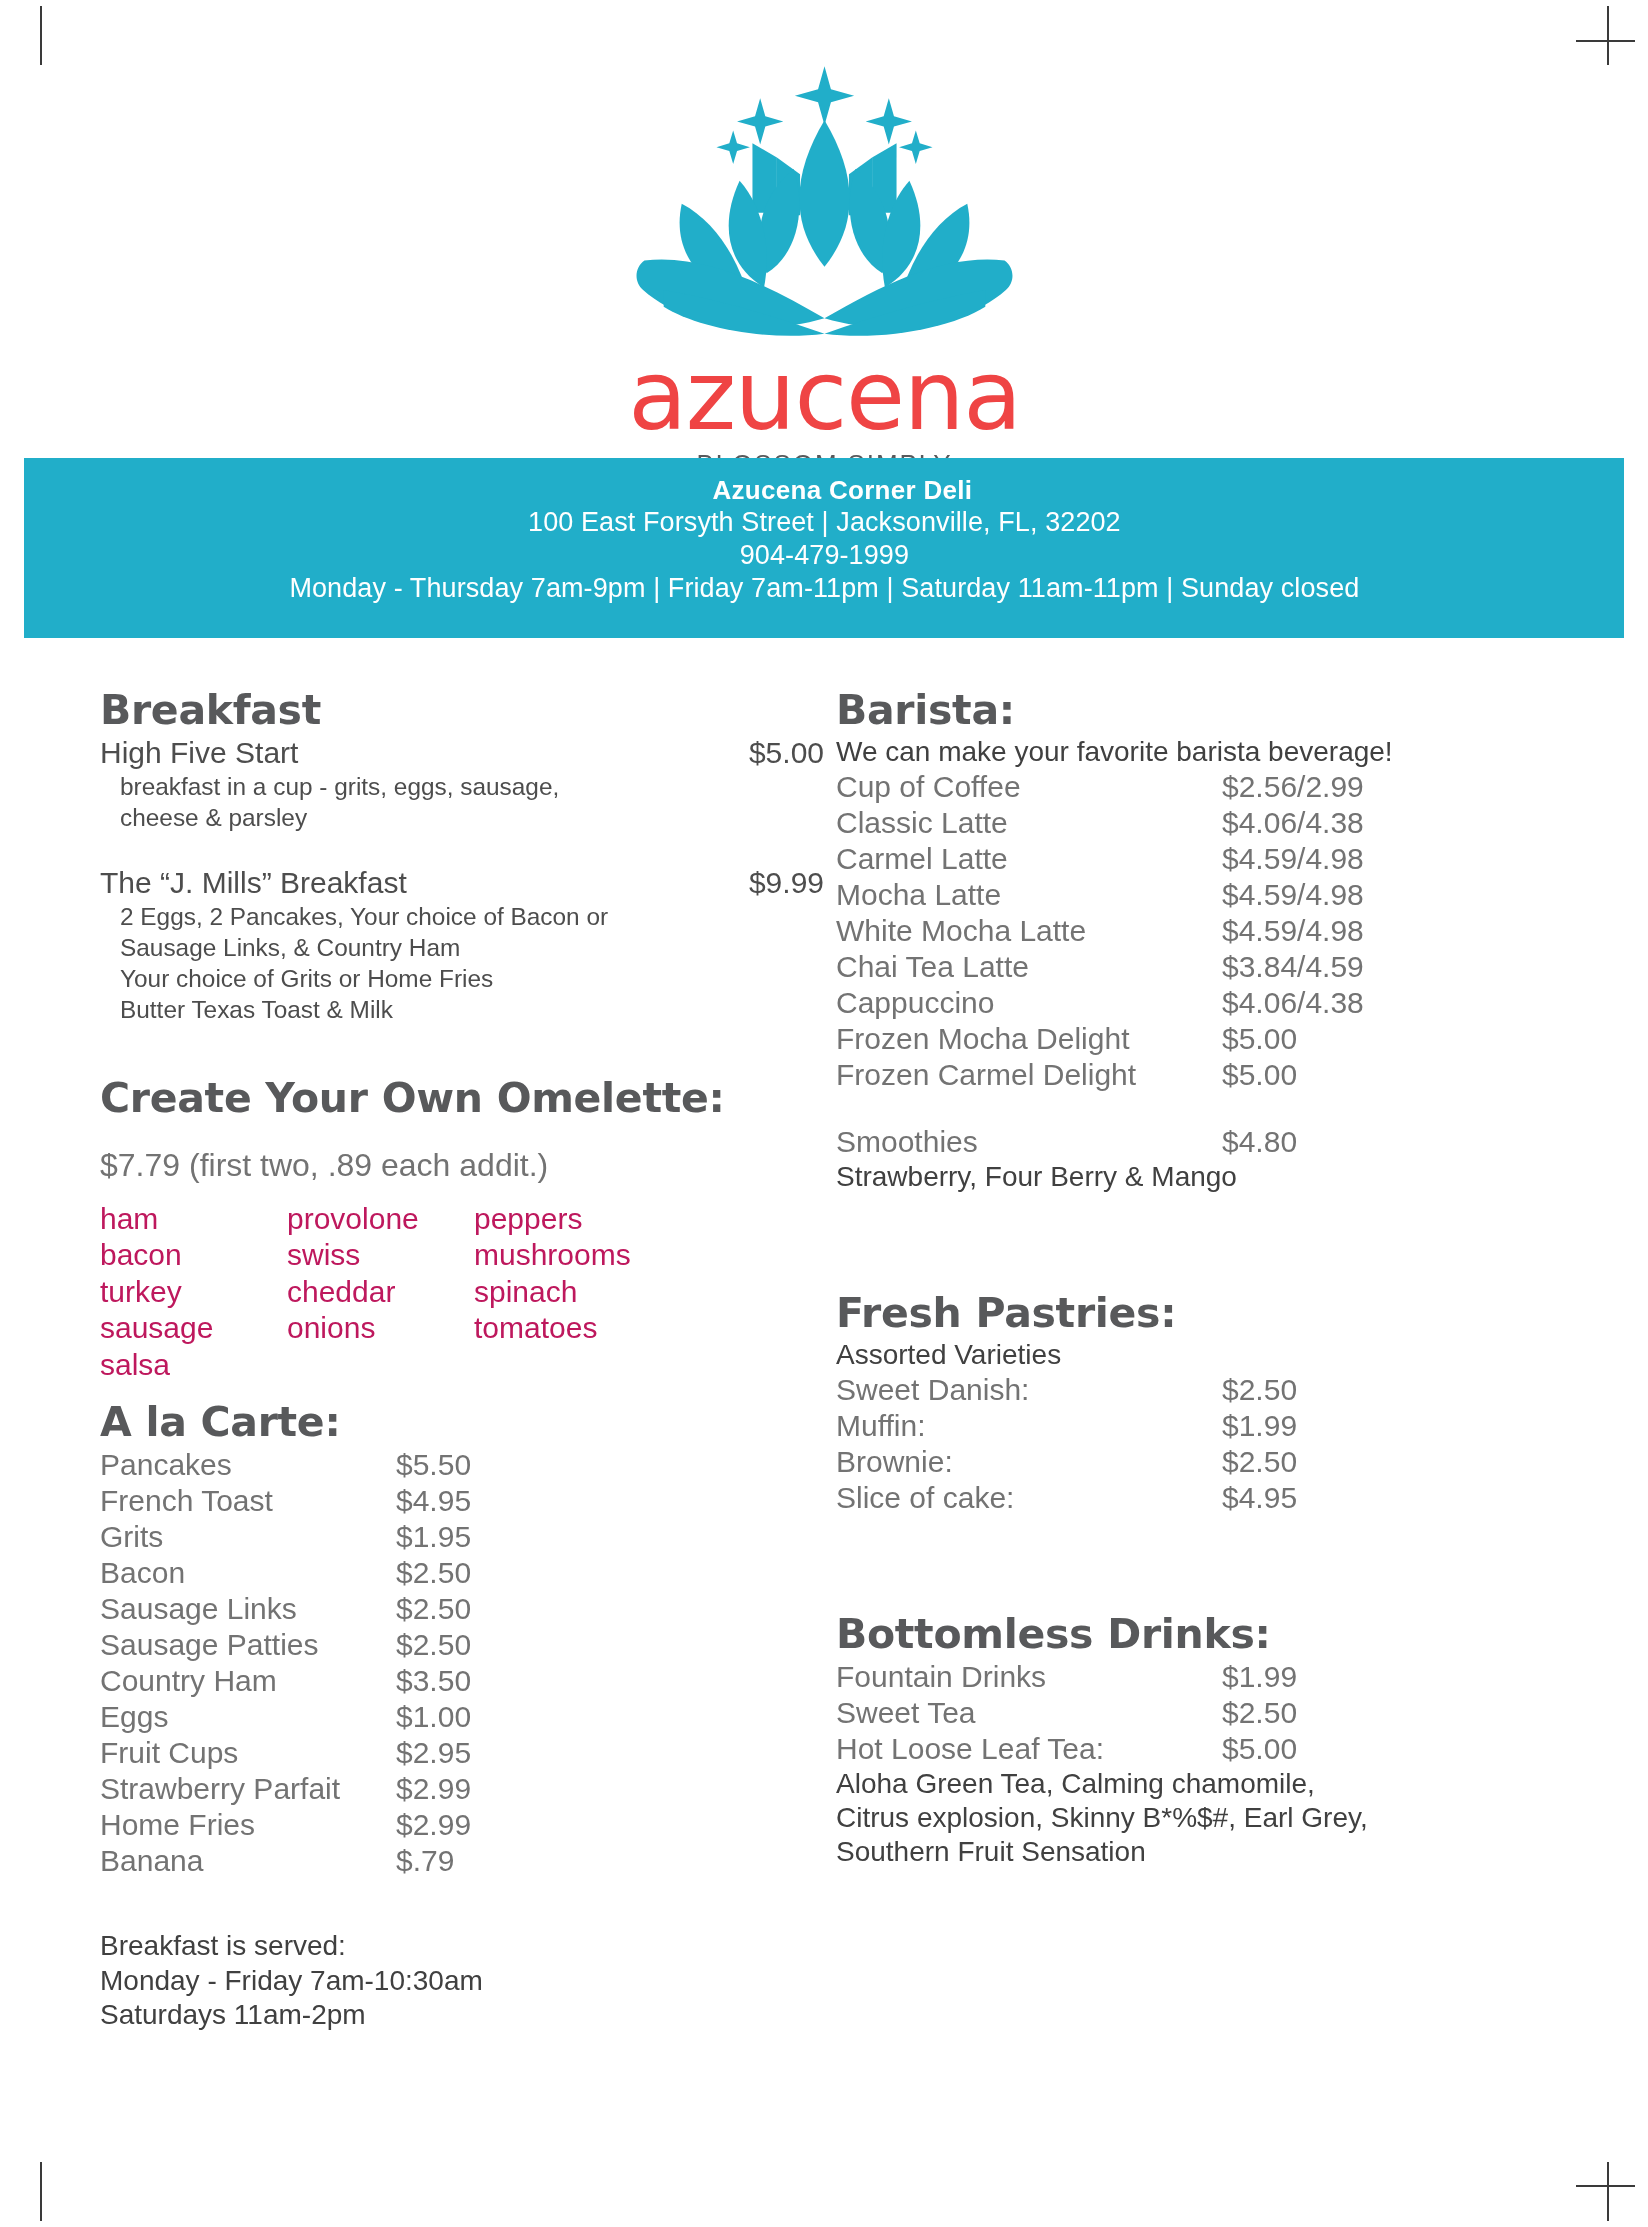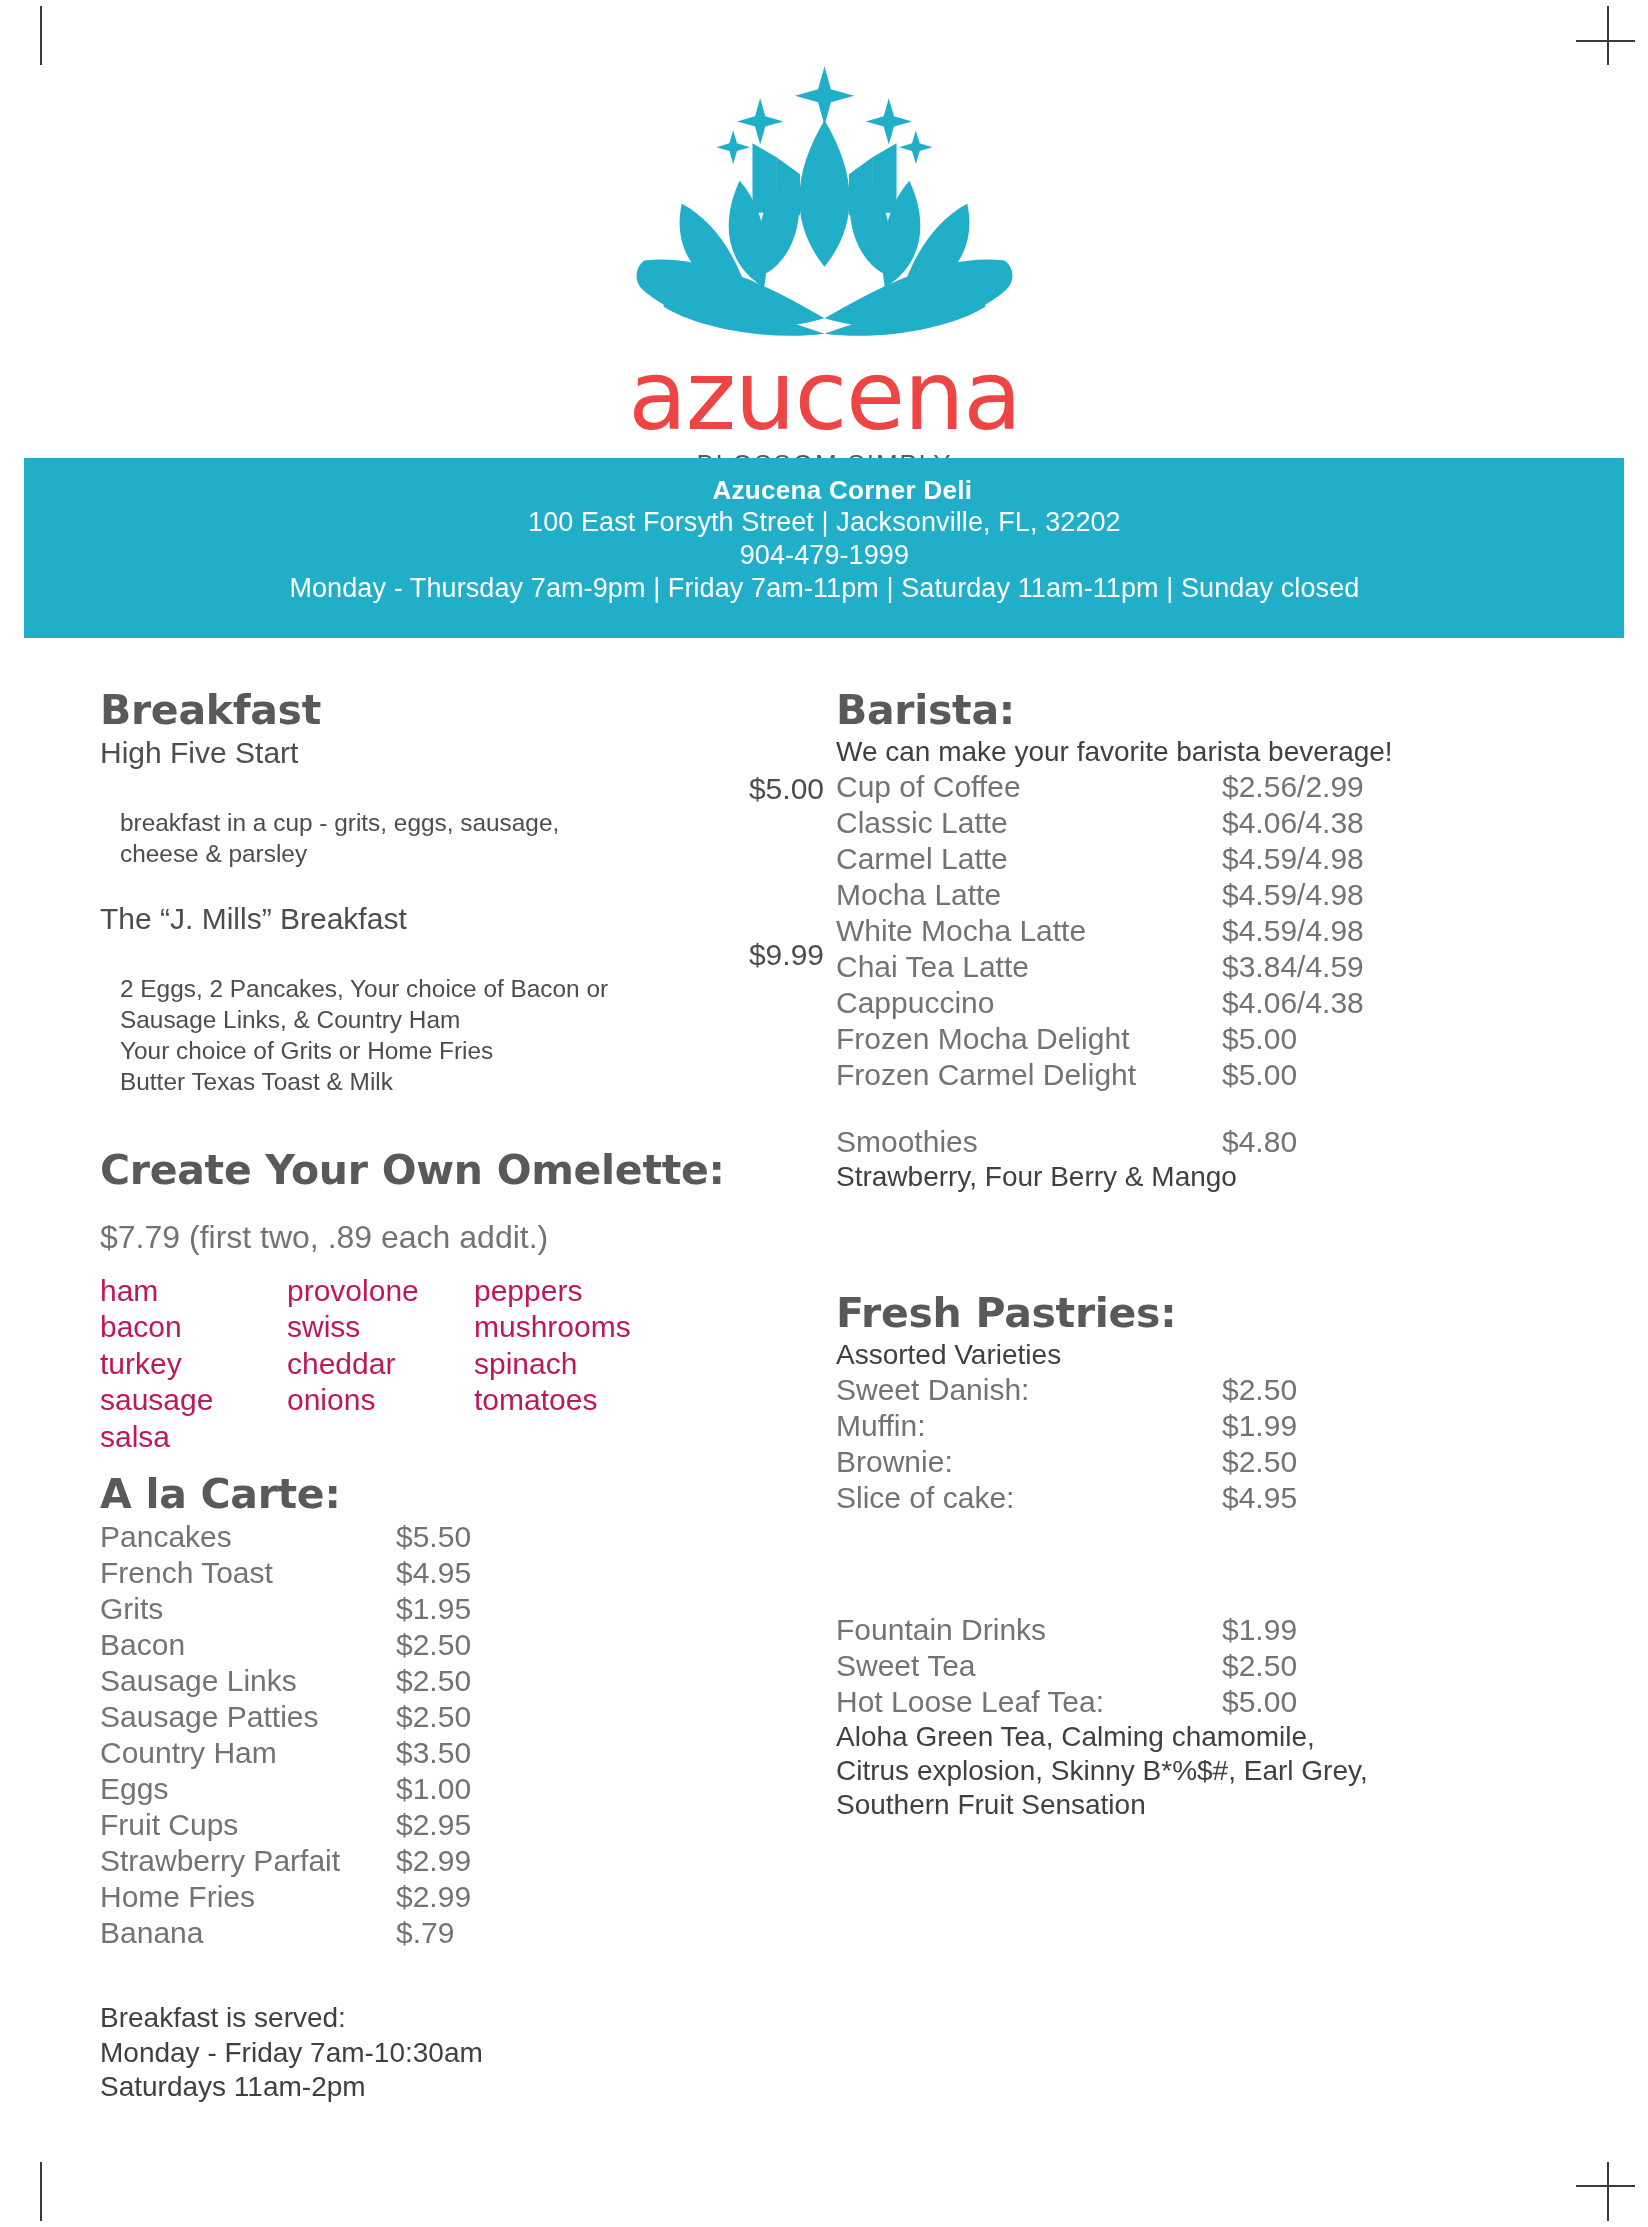--- a/index.html
+++ b/index.html
@@ -97,21 +97,20 @@
     color: #58595b;
     margin: 0 0 1.3px 0;
     line-height: 1.12;
     letter-spacing: -0.3px;
   }
   .item-title {
     font-size: 30px;
     line-height: 1.2;
     color: #4d4d4d;
     display: flex;
-    flex-direction: column;
   }
   .item-title .price { margin-left: auto; }
   .desc {
     font-size: 24.4px;
     line-height: 1.28;
     color: #4d4d4d;
     margin-left: 20px;
   }
   .plain {
     font-size: 28px;
@@ -389,20 +388,21 @@
         <span class="pr">$2.50</span>
       </div>
       <div class="prow">
         <span class="nm">Slice of cake:</span>
         <span class="pr">$4.95</span>
       </div>
     </div>
 
     <div class="gap-xl"></div>
 
+    <h2 class="sec">Bottomless Drinks:</h2>
 
     <div class="plist plist-r">
       <div class="prow">
         <span class="nm">Fountain Drinks</span>
         <span class="pr">$1.99</span>
       </div>
       <div class="prow">
         <span class="nm">Sweet Tea</span>
         <span class="pr">$2.50</span>
       </div>

